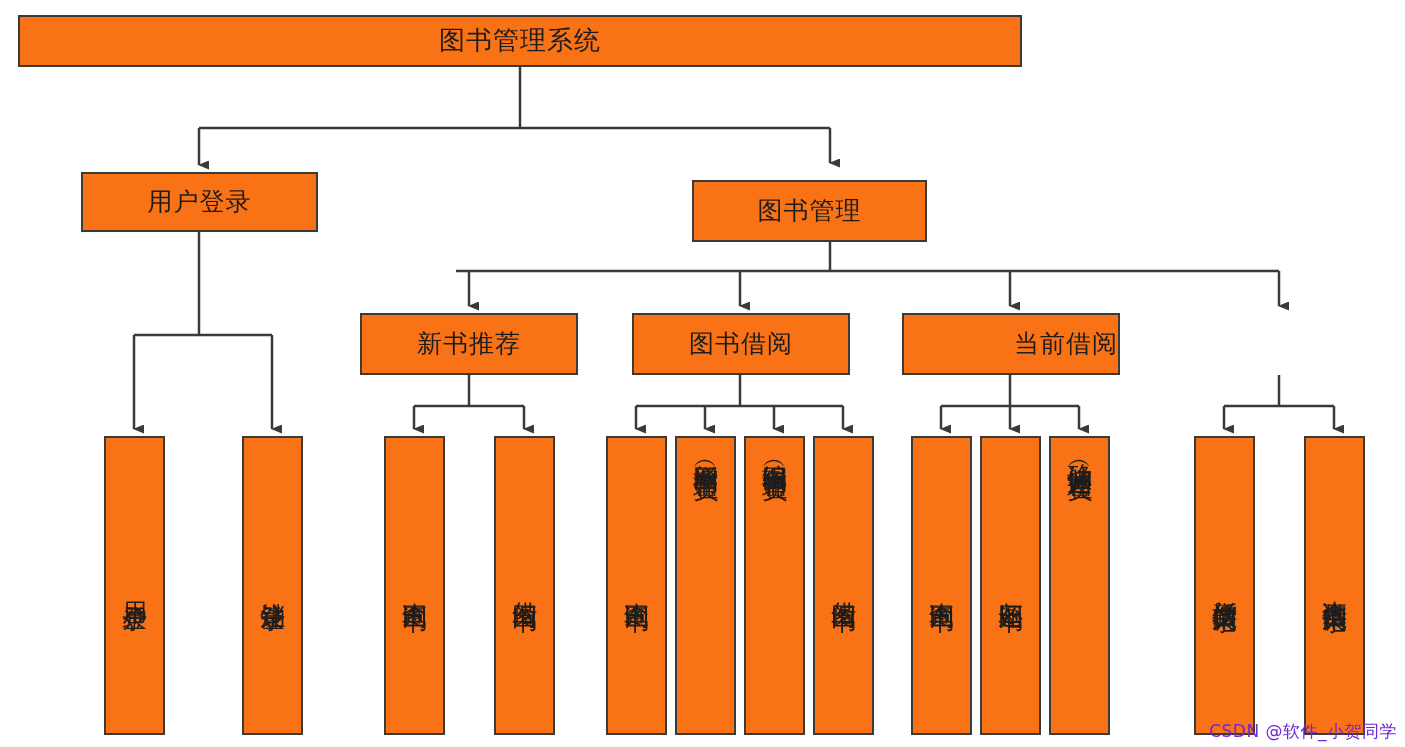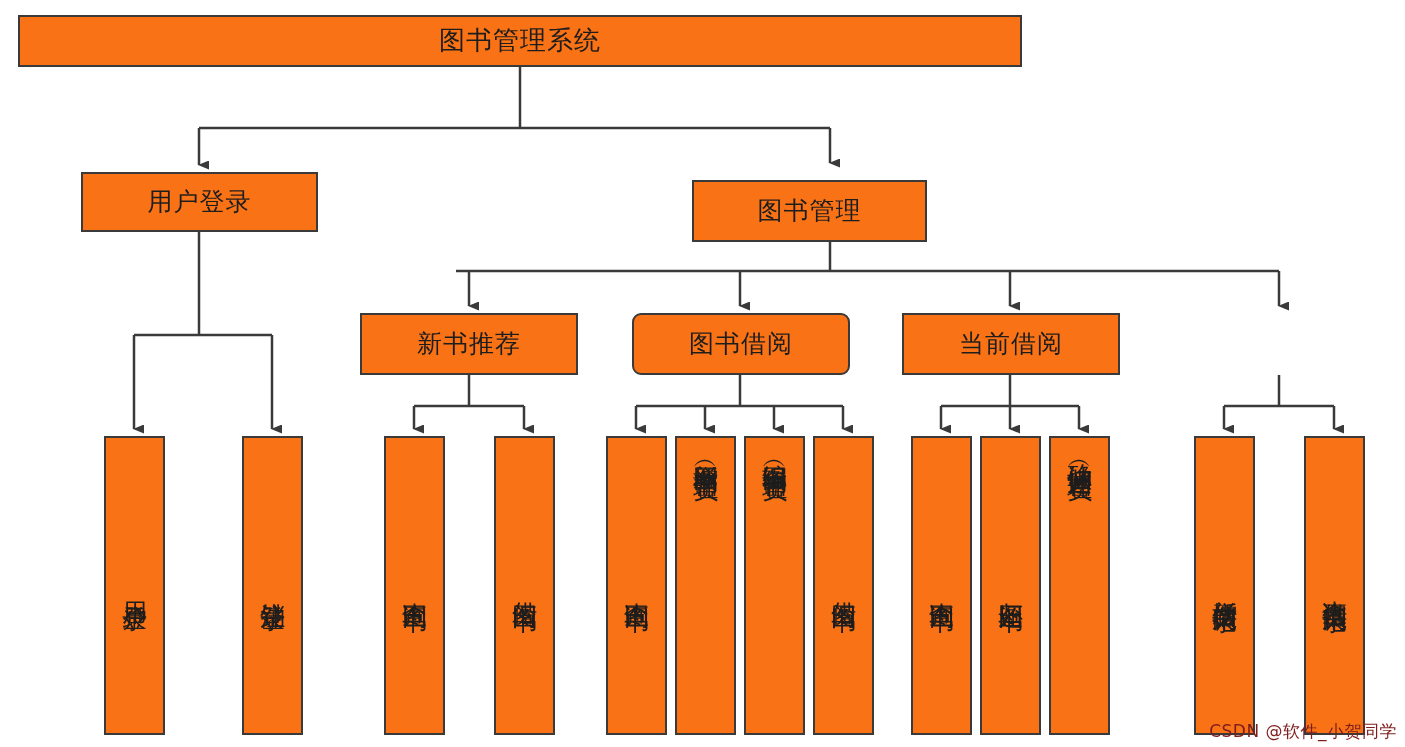--- a/index.html
+++ b/index.html
@@ -61,21 +61,21 @@
     color: #1d1d1d;
   }
   .leaf-mid .node-v {
     
   }
   .watermark {
     position: absolute;
     right: 8px;
     bottom: 4px;
     font-size: 17px;
-    color: #7f1d1d;
+    color: #6d28d9;
     white-space: nowrap;
     letter-spacing: 0.5px;
   }
 </style>
 </head>
 <body>
 
 <div id="diagram-root">
 
   <svg id="edges-layer" viewBox="0 0 1405 747" width="1405" height="747" xmlns="http://www.w3.org/2000/svg">
@@ -137,25 +137,25 @@
   </div>
 
   <div class="node" style="left:692px; top:170px; width:235px; height:62px;margin-top:10px;">
     <span class="node-h">图书管理</span>
   </div>
 
   <div class="node" style="left:360px; top:313px; width:218px; height:62px;align-items:center;">
     <span class="node-h">新书推荐</span>
   </div>
 
-  <div class="node" style="left:632px; top:313px; width:218px; height:62px;border-radius:9px;">
+  <div class="node" style="left:632px; top:313px; width:218px; height:62px;">
     <span class="node-h">图书借阅</span>
   </div>
 
-  <div class="node" style="left:902px; top:313px; width:218px; height:62px;">
+  <div class="node" style="left:902px; top:313px; width:218px; height:62px;justify-content:flex-end;">
     <span class="node-h">当前借阅</span>
   </div>
 
 
   <div class="node node-leaf leaf-mid" style="left:104px; top:436px; width:61px; height:299px; align-items:center; padding-top:0;">
     <span class="node-v">用户登录</span>
   </div>
 
   <div class="node node-leaf leaf-mid" style="left:242px; top:436px; width:61px; height:299px; align-items:center; padding-top:0;">
     <span class="node-v">注销登录</span>

